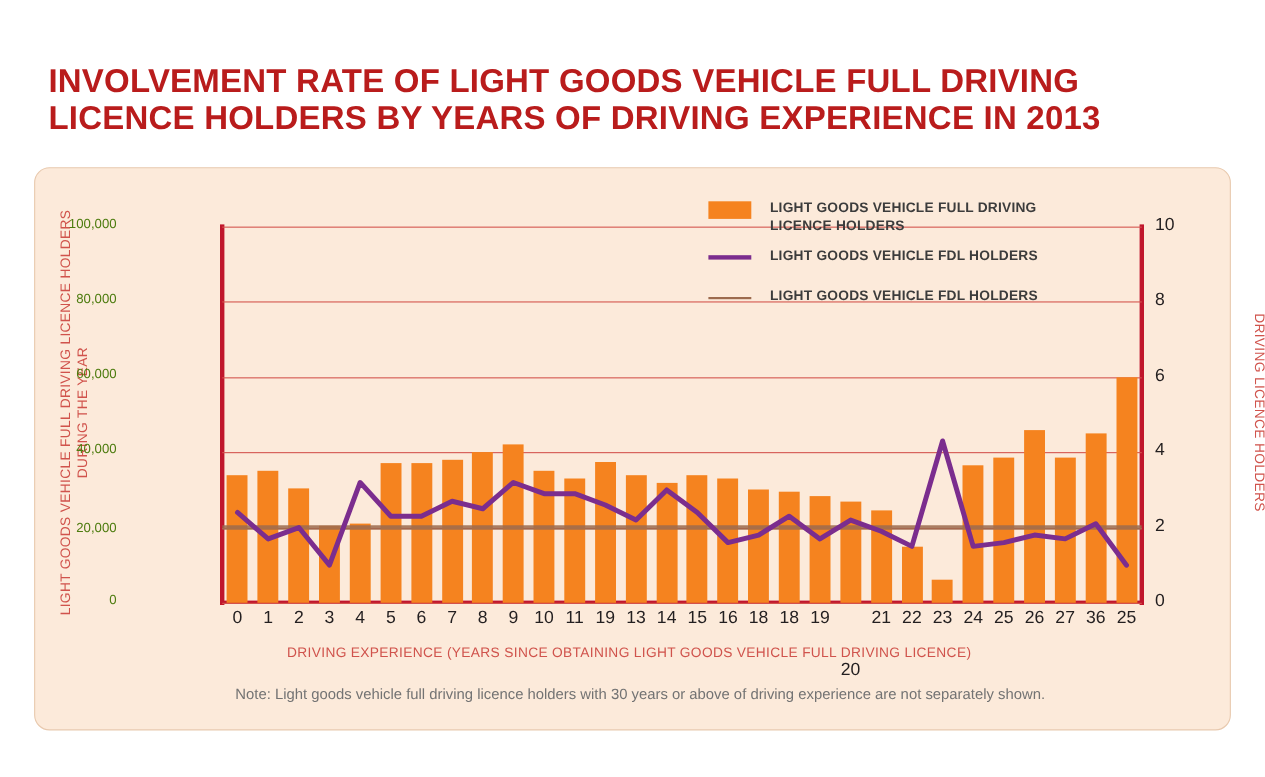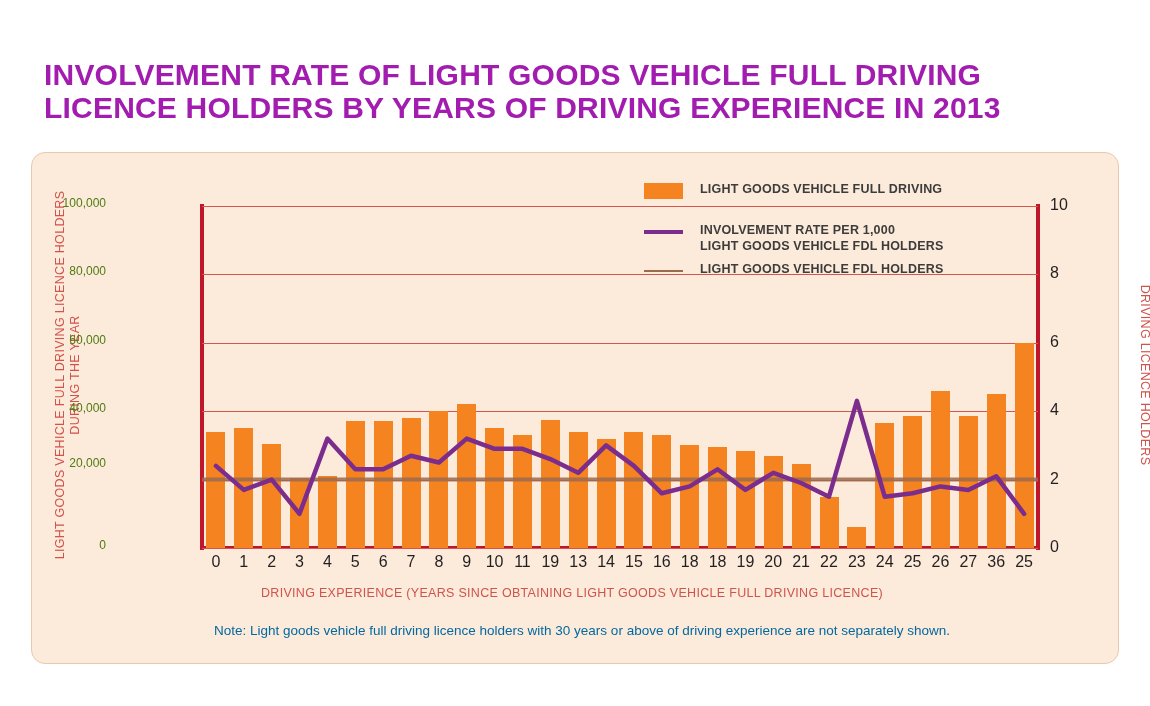--- a/index.html
+++ b/index.html
@@ -7,21 +7,21 @@
   body{
     width:1150px;height:706px;background:#ffffff;
     font-family:"Liberation Sans", sans-serif;
     overflow:hidden;
   }
   #root{position:relative;width:1150px;height:706px;}
 
   
   .page-title{
     position:absolute;left:44px;top:58px;width:1060px;
-    color:#a21caf;font-size:30px;font-weight:bold;
+    color:#b91c1c;font-size:30px;font-weight:bold;
     letter-spacing:0.2px;line-height:33px;
     font-family:"Liberation Sans", sans-serif;
   }
   .page-title div{white-space:nowrap;}
 
   
   .panel{
     position:absolute;left:31px;top:152px;width:1088px;height:512px;
     background:#FCEADA;border:1px solid #E8C9AE;border-radius:14px;
     box-sizing:border-box;
@@ -101,21 +101,21 @@
   }
   .legend-text{
     margin-left:56px;color:#3c3c3c;font-size:12.5px;line-height:16px;
     letter-spacing:0.2px;
   }
   .legend-text span{display:block;}
 
   
   .note{
     position:absolute;left:60px;top:470px;width:980px;text-align:center;
-    color:#0369a1;font-size:13.5px;
+    color:#737373;font-size:13.5px;
   }
 </style>
 </head>
 <body>
 
 <div id="root">
 
   <div class="page-title">
     <div>INVOLVEMENT RATE OF LIGHT GOODS VEHICLE FULL DRIVING</div>
     <div>LICENCE HOLDERS BY YEARS OF DRIVING EXPERIENCE IN 2013</div>
@@ -173,21 +173,21 @@
           <div class="bar" style="height: 205.2px; left: 812.567px; background: rgb(245, 131, 31);"></div>
         </div>
       <svg class="lines" id="lines" viewBox="0 0 836 342" preserveAspectRatio="none">
           <line x1="0" x2="836" y1="273.6" y2="273.6" stroke="#9C6B4E" stroke-width="4" opacity="0.85"></line>
           <polyline points="13.9,259.9 41.8,283.9 69.7,273.6 97.5,307.8 125.4,232.6 153.3,263.3 181.1,263.3 209.0,249.7 236.9,256.5 264.7,232.6 292.6,242.8 320.5,242.8 348.3,253.1 376.2,266.8 404.1,239.4 431.9,259.9 459.8,287.3 487.7,280.4 515.5,263.3 543.4,283.9 571.3,266.8 599.1,277.0 627.0,290.7 654.9,194.9 682.7,290.7 710.6,287.3 738.5,280.4 766.3,283.9 794.2,270.2 822.1,307.8" fill="none" stroke="#7B2D8E" stroke-width="4.5" stroke-linejoin="round" stroke-linecap="round"></polyline>
         </svg>
     </div>
 
     <div id="yticks">
         <div class="ytick" style="top: 385px;">0</div>
-        <div class="ytick" style="top: 303px; margin-left: 44px;">20,000</div>
+        <div class="ytick" style="top: 320px; margin-left: 44px;">20,000</div>
         <div class="ytick" style="top: 248.2px;">40,000</div>
         <div class="ytick" style="top: 179.8px;">60,000</div>
         <div class="ytick" style="top: 111.4px;">80,000</div>
         <div class="ytick" style="top: 43px;">100,000</div>
       </div>
     <div id="yticksr">
         <div class="ytick-r" style="top: 385px;">0</div>
         <div class="ytick-r" style="top: 316.6px;">2</div>
         <div class="ytick-r" style="top: 248.2px;">4</div>
         <div class="ytick-r" style="top: 179.8px;">6</div>
@@ -208,43 +208,43 @@
         <div class="xtick" style="left: 447.6px;">10</div>
         <div class="xtick" style="left: 475.467px;">11</div>
         <div class="xtick" style="left: 503.333px;">19</div>
         <div class="xtick" style="left: 531.2px;">13</div>
         <div class="xtick" style="left: 559.067px;">14</div>
         <div class="xtick" style="left: 586.933px;">15</div>
         <div class="xtick" style="left: 614.8px;">16</div>
         <div class="xtick" style="left: 642.667px;">18</div>
         <div class="xtick" style="left: 670.533px;">18</div>
         <div class="xtick" style="left: 698.4px;">19</div>
-        <div class="xtick" style="left: 726.267px;">20</div>
+        <div class="xtick" style="left: 726.267px; margin-top: 48px;">20</div>
         <div class="xtick" style="left: 754.133px;">21</div>
         <div class="xtick" style="left: 782px;">22</div>
         <div class="xtick" style="left: 809.867px;">23</div>
         <div class="xtick" style="left: 837.733px;">24</div>
         <div class="xtick" style="left: 865.6px;">25</div>
         <div class="xtick" style="left: 893.467px;">26</div>
         <div class="xtick" style="left: 921.333px;">27</div>
         <div class="xtick" style="left: 949.2px;">36</div>
         <div class="xtick" style="left: 977.067px;">25</div>
       </div>
 
     <div class="legend" id="legend">
         <div class="legend-row">
           <div class="legend-swatch-bar" style="background: rgb(245, 131, 31);"></div>
           <div class="legend-text">
             <span>LIGHT GOODS VEHICLE FULL DRIVING</span>
+            <span>LICENCE HOLDERS</span>
           </div>
         </div>
         <div class="legend-row">
           <div class="legend-swatch-line" style="background: rgb(123, 45, 142);"></div>
           <div class="legend-text">
-            <span>INVOLVEMENT RATE PER 1,000</span>
             <span>LIGHT GOODS VEHICLE FDL HOLDERS</span>
           </div>
         </div>
         <div class="legend-row" style="margin-top: -4px;">
           <div class="legend-swatch-avg" style="background: rgb(156, 107, 78);"></div>
           <div class="legend-text">
             <span>LIGHT GOODS VEHICLE FDL HOLDERS</span>
           </div>
         </div>
       </div>

